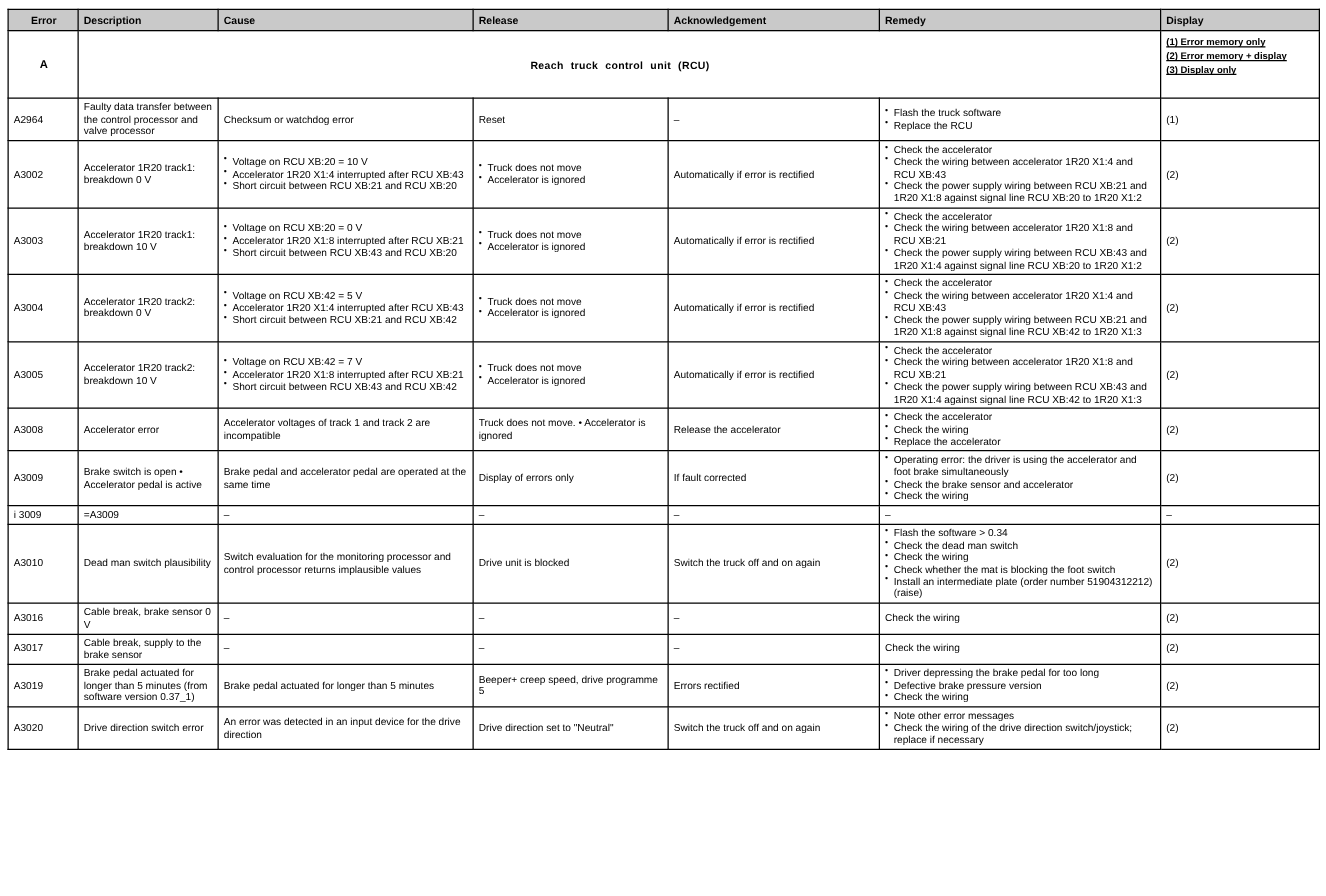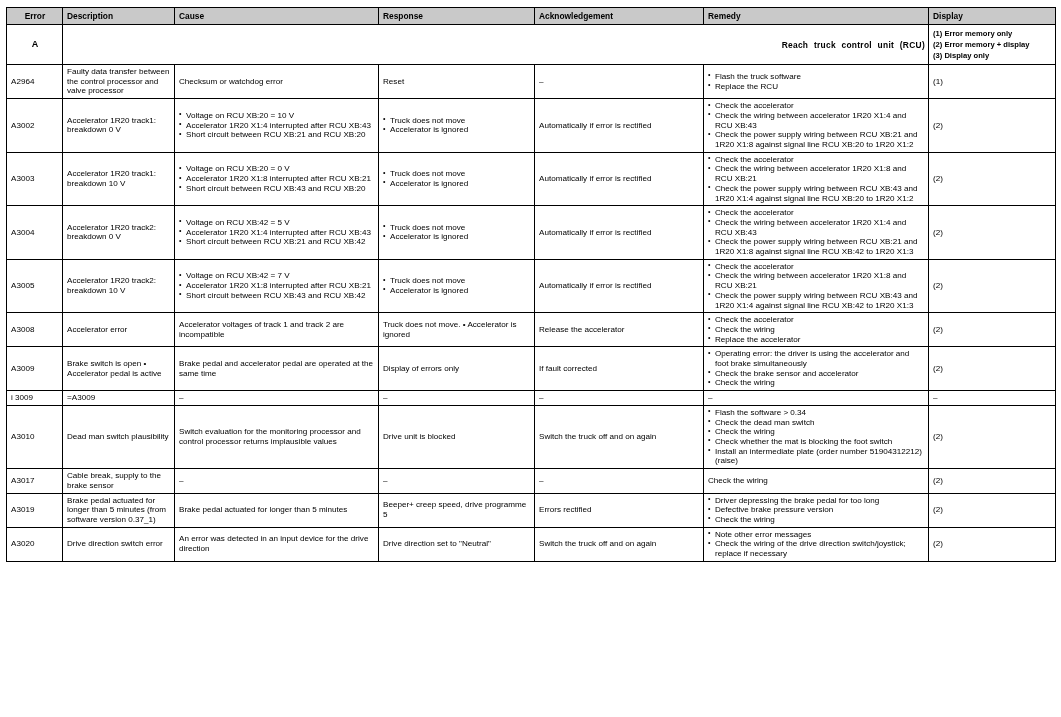--- a/index.html
+++ b/index.html
@@ -61,33 +61,34 @@
   td.cell-error {
     text-align: center;
     vertical-align: middle;
   }
   tr.group-row td.group-code {
     text-align: center;
     font-weight: bold;
     font-size: 9px;
   }
   tr.group-row td.group-title {
-    text-align: right;
+    text-align: center;
     font-weight: bold;
     font-size: 8.4px;
     letter-spacing: 0.3px;
     vertical-align: middle;
   }
   tr.group-row td.group-legend {
     font-weight: bold;
     font-size: 7.6px;
     line-height: 1.45;
     vertical-align: middle;
     padding-top: 3px;
-    padding-bottom: 3px;
+    padding-bottom: 17px;
+    text-decoration: underline;
   }
   .legend-line { display: block; white-space: nowrap; }
 
   ul.bullets {
     list-style: none;
     margin: 0;
     padding: 0;
   }
   ul.bullets > li {
     position: relative;
@@ -117,21 +118,21 @@
         <col class="c-resp">
       <col class="c-ack">
         <col class="c-remedy">
         <col class="c-disp">
     </colgroup>
     <thead>
       <tr>
         <th class="col-error">Error</th>
         <th>Description</th>
         <th>Cause</th>
-        <th>Response</th>
+        <th>Release</th>
         <th>Acknowledgement</th>
         <th>Remedy</th>
         <th>Display</th>
       </tr>
     </thead>
     <tbody id="table-body">
         <tr class="group-row">
           <td class="group-code">A</td>
           <td class="group-title" colspan="5"><span class="spaced-title">Reach truck control unit (RCU)</span></td>
           <td class="group-legend">
@@ -366,20 +367,39 @@
               <li>Flash the software &gt; 0.34</li>
               <li>Check the dead man switch</li>
               <li>Check the wiring</li>
               <li>Check whether the mat is blocking the foot switch</li>
               <li>Install an intermediate plate (order number 51904312212) (raise)</li>
             </ul>
           </td>
           <td class="cell-display">(2)</td>
         </tr>
         <tr>
+          <td class="cell-error">A3016</td>
+          <td class="cell-description">
+            <span class="plain-text">Cable break, brake sensor 0 V</span>
+          </td>
+          <td class="cell-cause">
+            <span class="plain-text">–</span>
+          </td>
+          <td class="cell-response">
+            <span class="plain-text">–</span>
+          </td>
+          <td class="cell-acknowledgement">
+            <span class="plain-text">–</span>
+          </td>
+          <td class="cell-remedy">
+            <span class="plain-text">Check the wiring</span>
+          </td>
+          <td class="cell-display">(2)</td>
+        </tr>
+        <tr>
           <td class="cell-error">A3017</td>
           <td class="cell-description">
             <span class="plain-text">Cable break, supply to the brake sensor</span>
           </td>
           <td class="cell-cause">
             <span class="plain-text">–</span>
           </td>
           <td class="cell-response">
             <span class="plain-text">–</span>
           </td>

